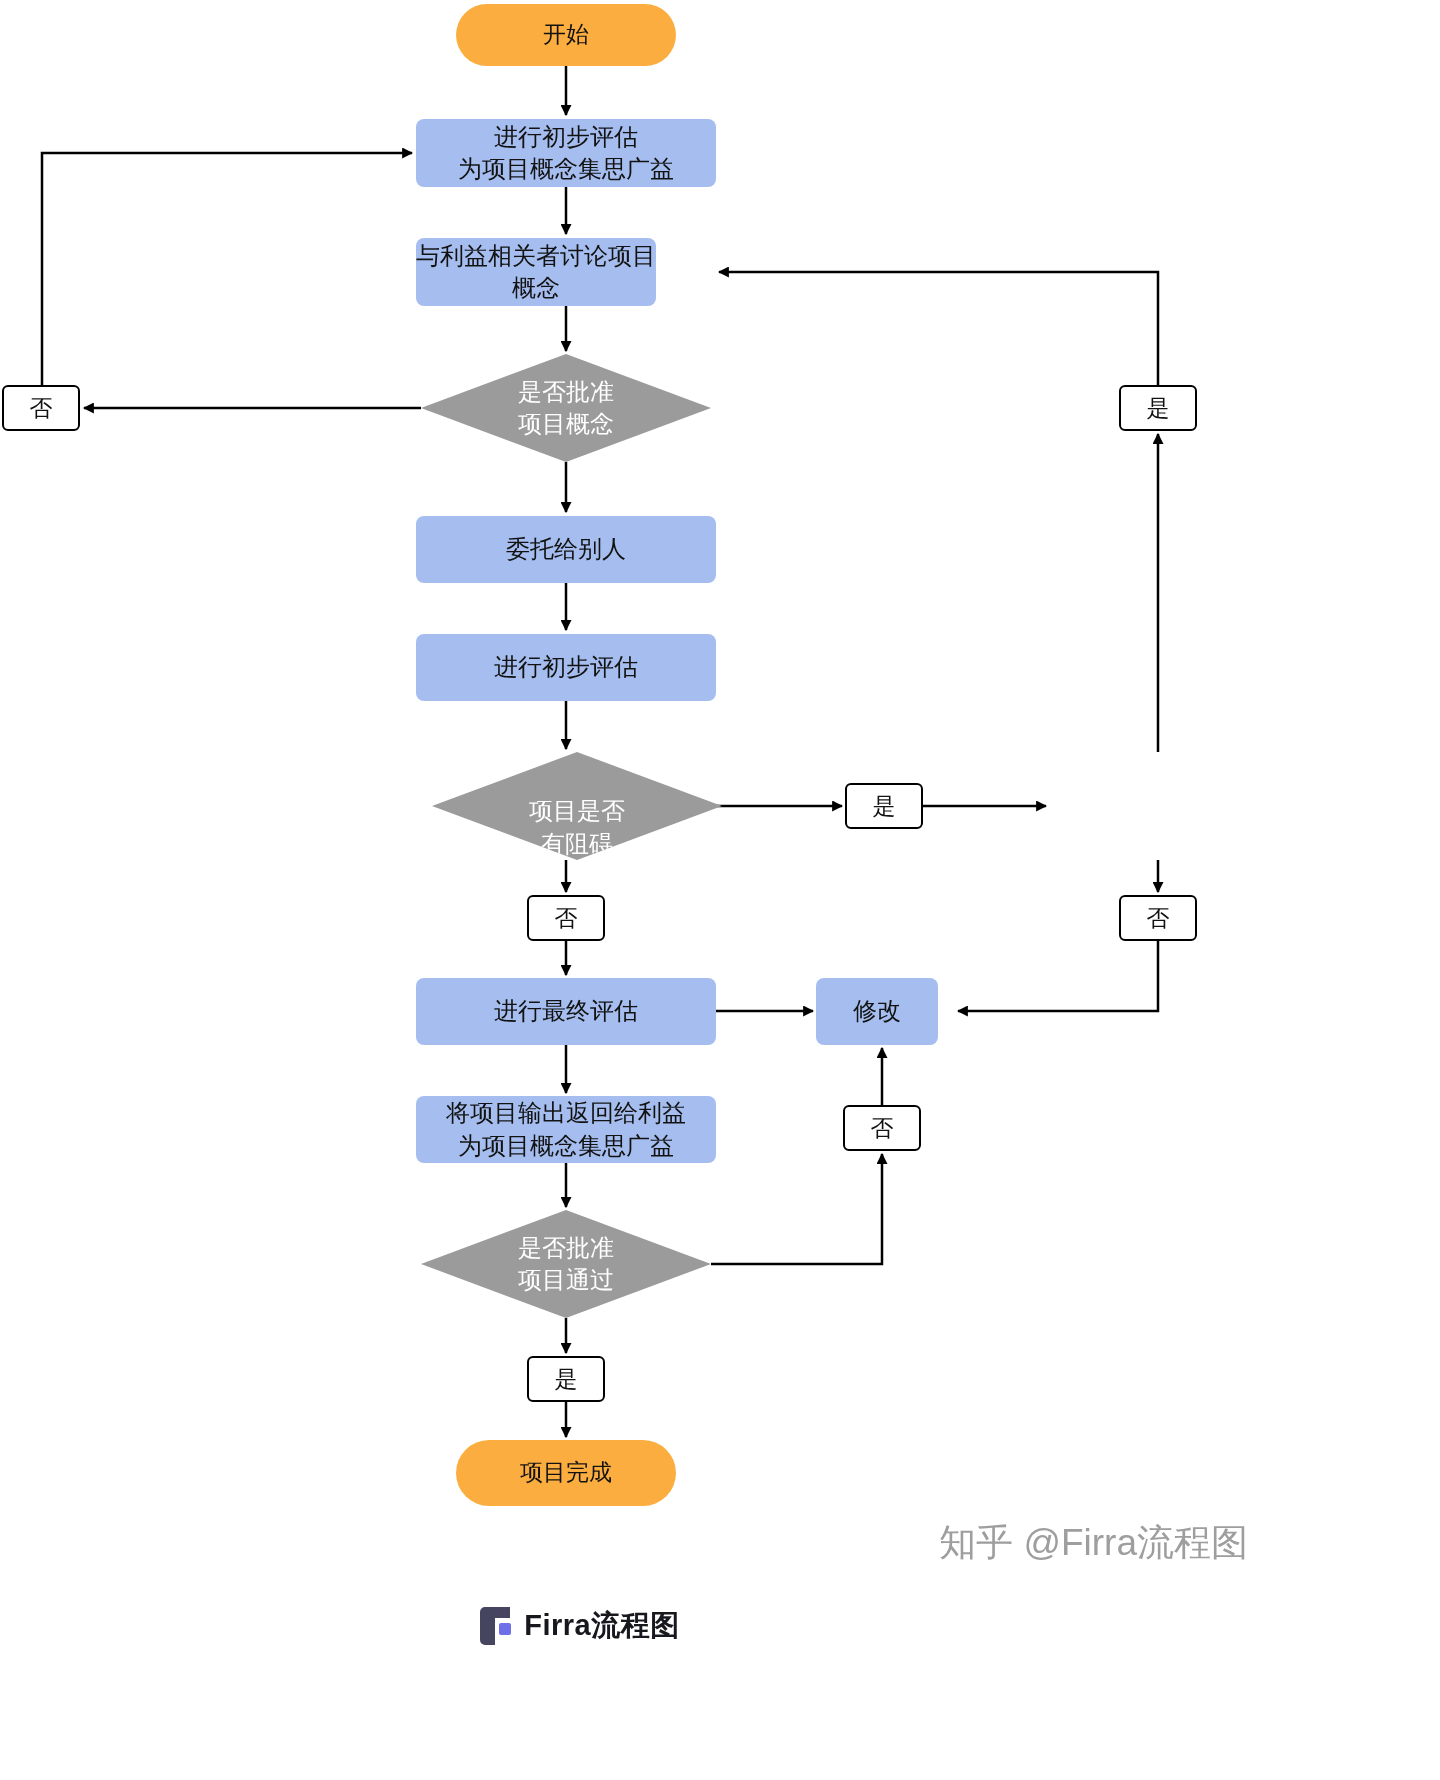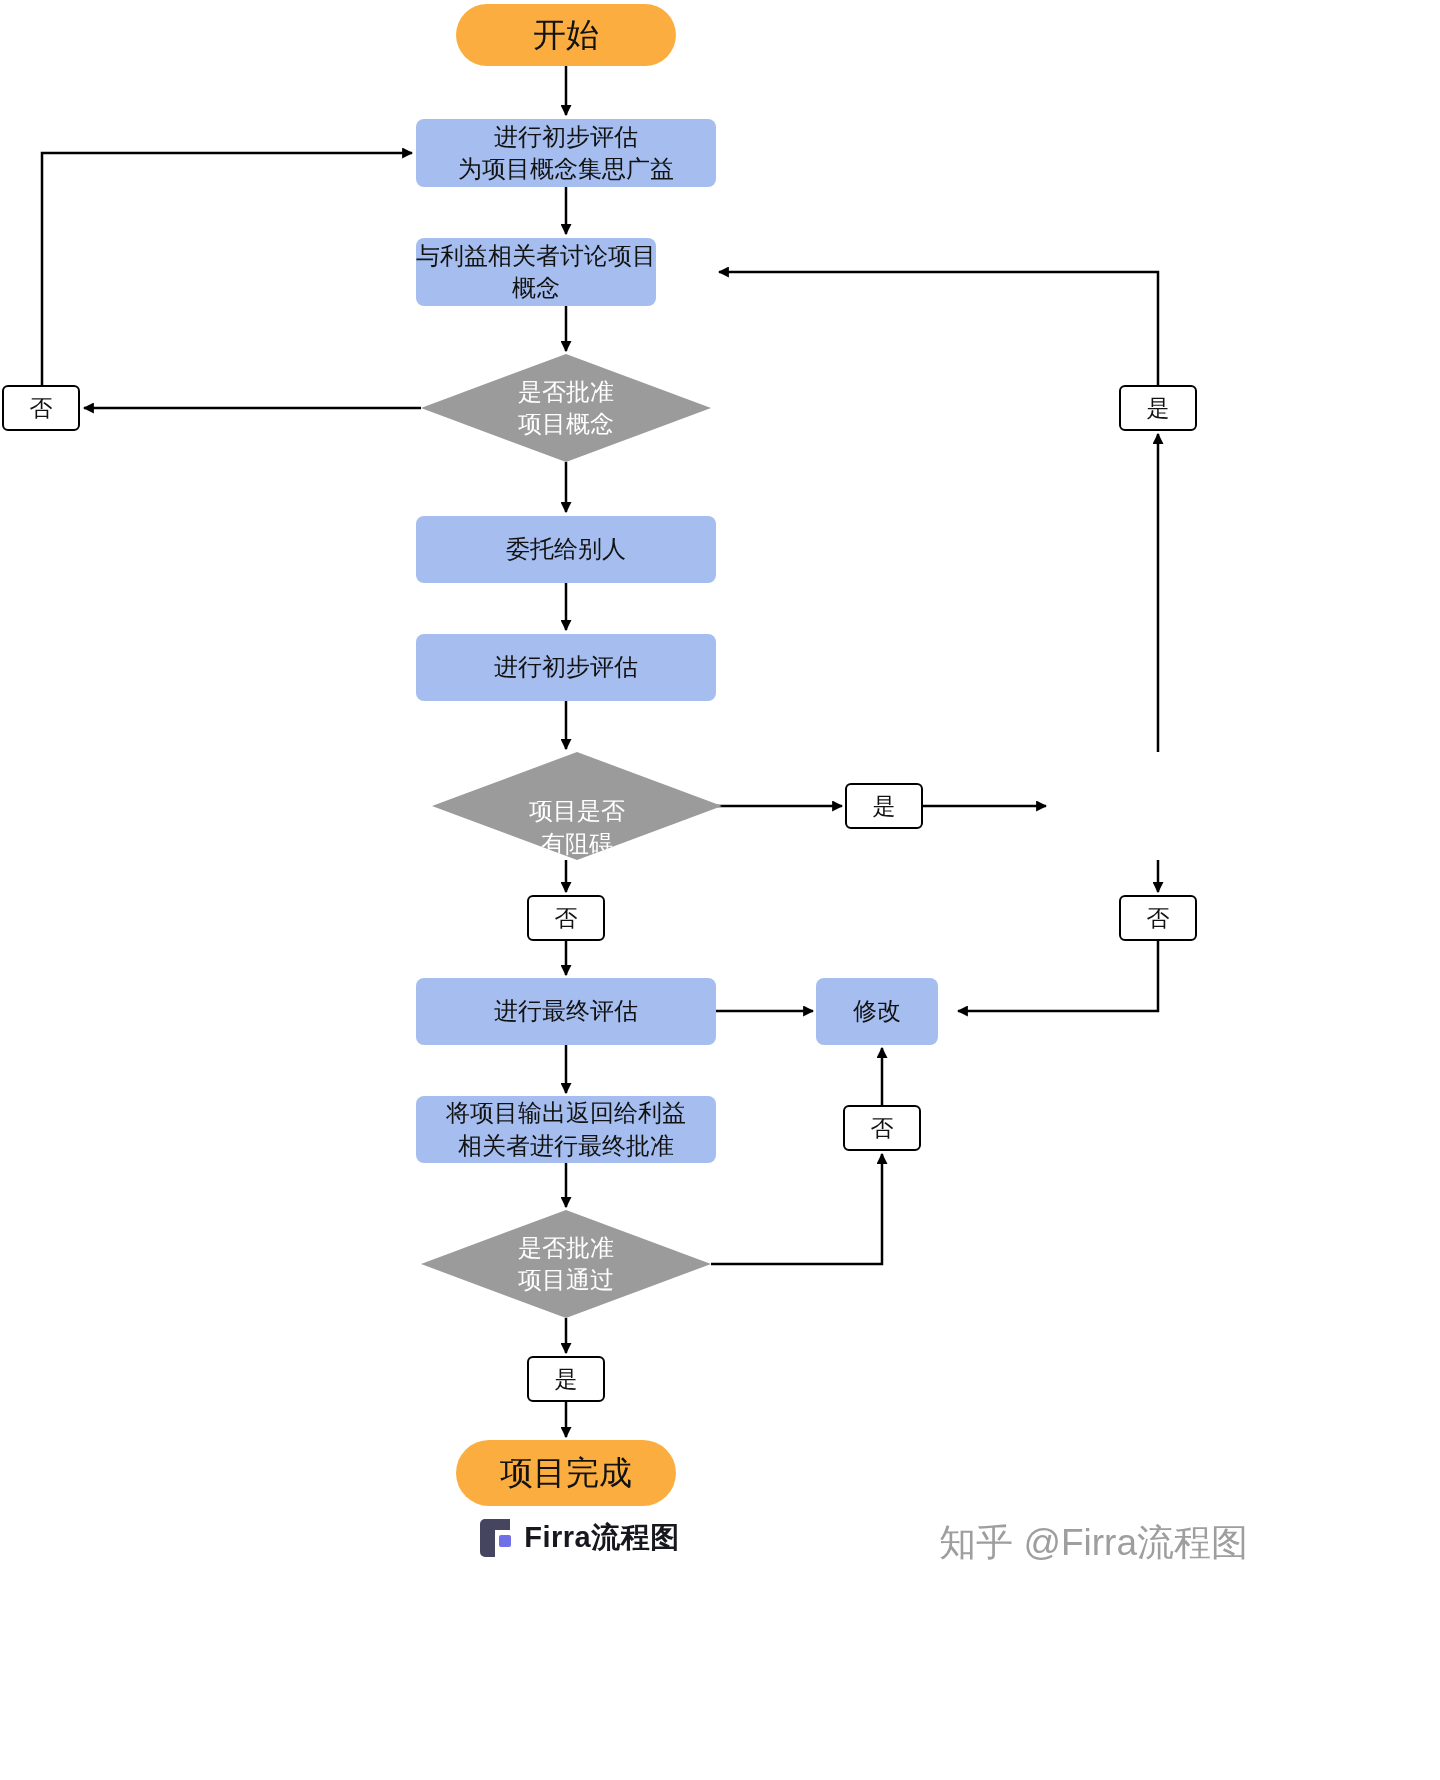--- a/index.html
+++ b/index.html
@@ -11,39 +11,39 @@
   .edges polyline { fill:none; stroke:var(--edge,#000); stroke-width:2.5; }
   .edges marker path { fill:var(--edge,#000); stroke:none; }
 
   .node {
     position:absolute; display:flex; align-items:center; justify-content:center;
     text-align:center; box-sizing:border-box; line-height:1.35;
   }
   .node span { white-space:pre-line; }
   .terminal {
     background:var(--terminal-fill,#FBAE3F); border-radius:33px;
-    font-size:33px; color:#121212;
+    font-size:23px; color:#121212;
   }
   .process {
     background:var(--process-fill,#A6BEEF); border-radius:8px;
     font-size:24px; color:#121212;
   }
   .diamond {
     background:var(--decision-fill,#9B9B9B); color:var(--decision-text,#ffffff);
     clip-path:polygon(50% 0, 100% 50%, 50% 100%, 0 50%);
     font-size:24px;
   }
   .label-box {
     position:absolute; background:var(--label-bg,#ffffff);
     border:2px solid var(--label-border,#000); border-radius:6px;
     display:flex; align-items:center; justify-content:center;
     font-size:23px; color:#121212; box-sizing:border-box;
   }
   .footer {
-    position:absolute; left:440px; top:1512px; width:280px; height:52px;
+    position:absolute; left:440px; top:1600px; width:280px; height:52px;
     display:flex; align-items:center; justify-content:center; gap:10px;
   }
   .brand { font-size:29px; font-weight:700; color:var(--brand-text,#17171E); letter-spacing:.5px; }
   .watermark {
     position:absolute; right:192px; top:1518px; font-size:37px;
     color:var(--watermark-text,#9E9E9E);
   }
 </style>
 </head>
 <body>
@@ -116,21 +116,21 @@
   <div class="node process" style="left:416px;top:978px;width:300px;height:67px;">
     <span>进行最终评估</span>
   </div>
 
   <div class="node process" style="left:816px;top:978px;width:122px;height:67px;">
     <span>修改</span>
   </div>
 
   <div class="node process" style="left:416px;top:1096px;width:300px;height:67px;">
     <span>将项目输出返回给利益
-相关者进行最终批准</span>
+为项目概念集思广益</span>
   </div>
 
   <div class="node diamond" style="left:421px;top:1210px;width:290px;height:108px;">
     <span>是否批准
 项目通过</span>
   </div>
 
   <div class="node terminal" style="left:456px;top:1440px;width:220px;height:66px;">
     <span>项目完成</span>
   </div>

